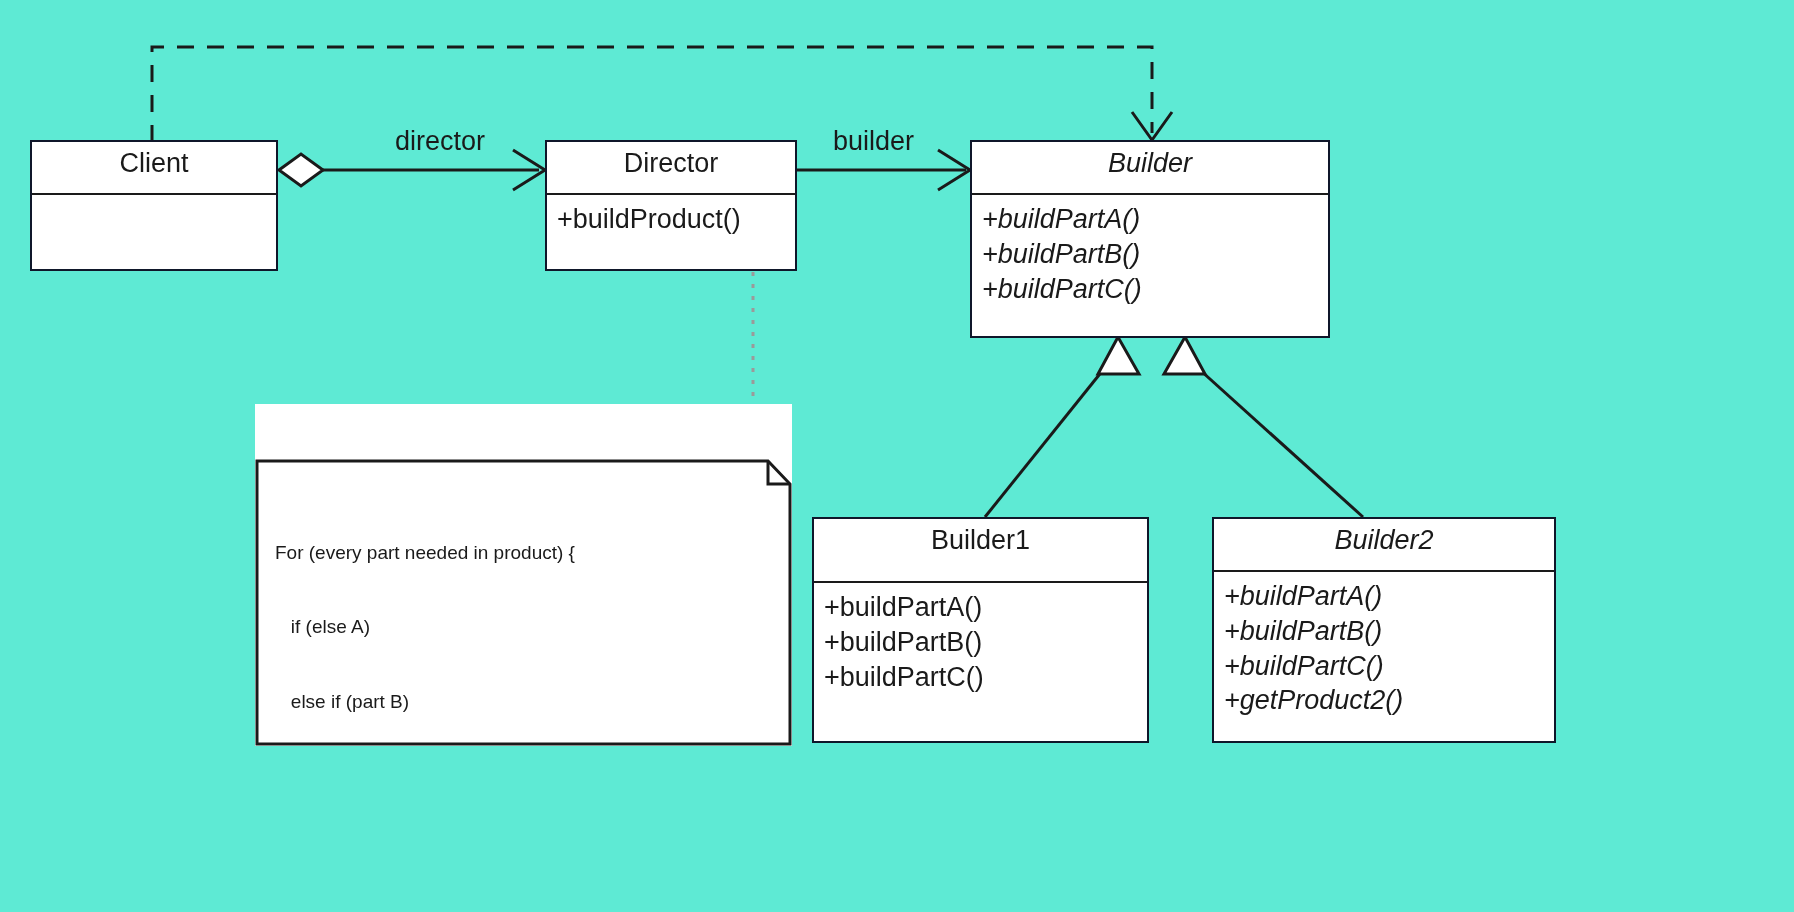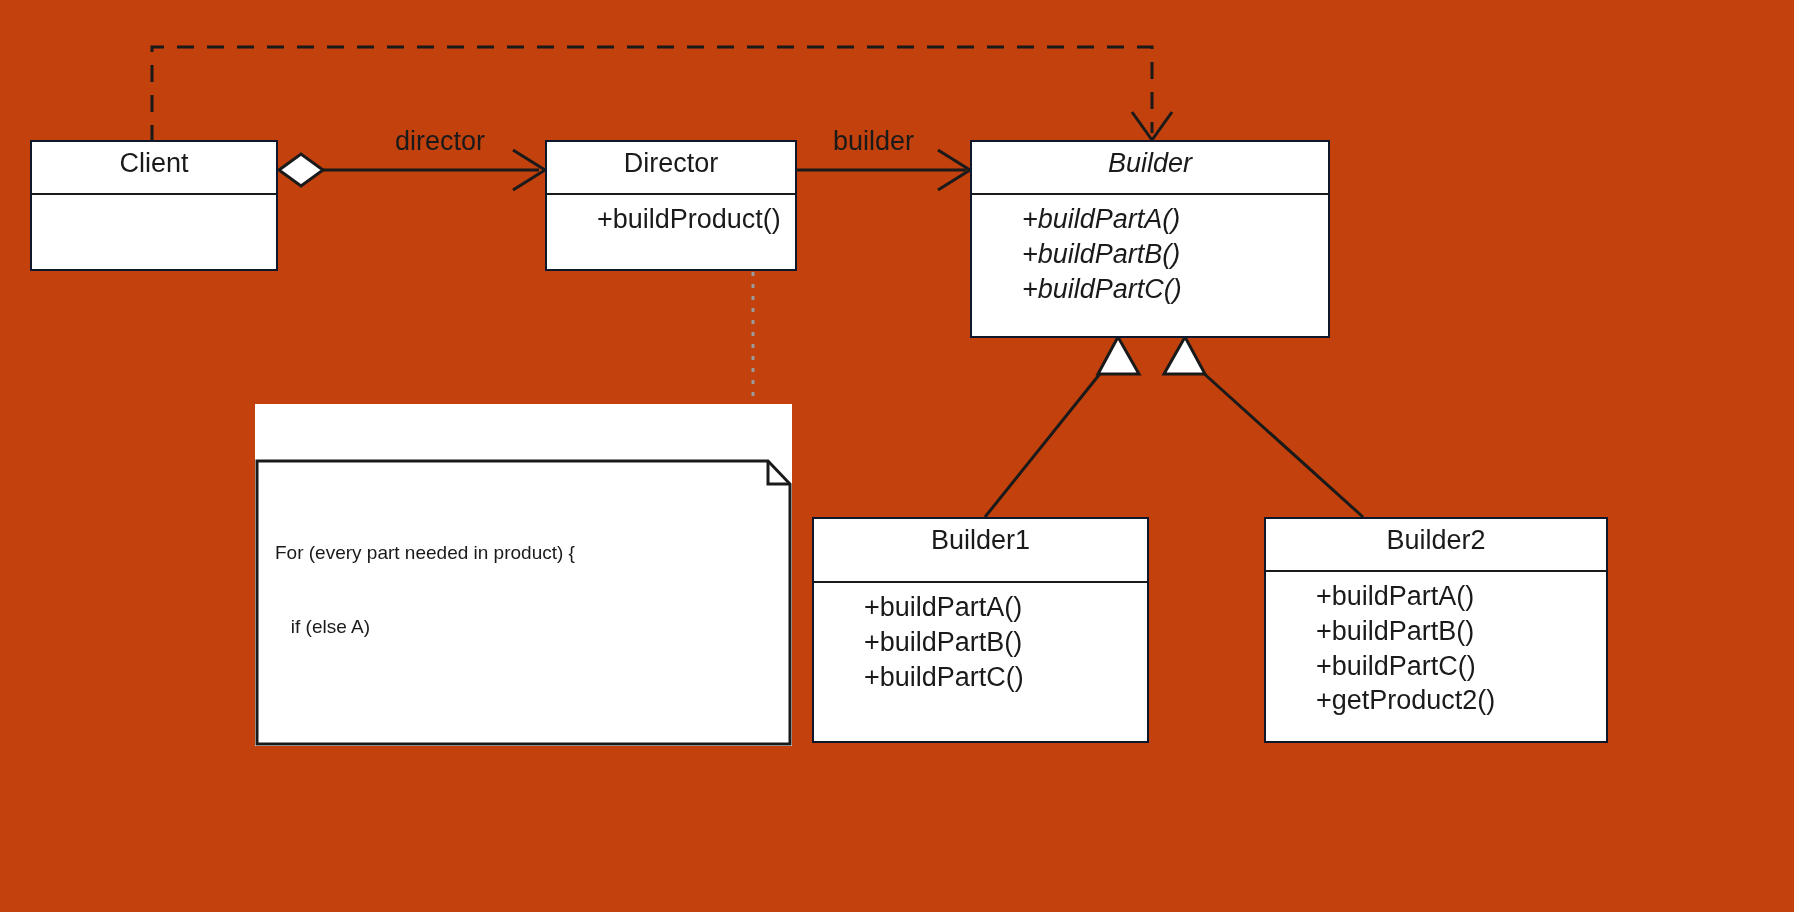--- a/index.html
+++ b/index.html
@@ -5,21 +5,21 @@
 <style>
   html, body {
     margin: 0;
     padding: 0;
     background: #ffffff;
   }
   #canvas {
     position: relative;
     width: 1794px;
     height: 912px;
-    background: #c2410c;
+    background: #5eead4;
     font-family: "Liberation Sans", sans-serif;
     overflow: hidden;
   }
   #edges {
     position: absolute;
     left: 0;
     top: 0;
     width: 1794px;
     height: 912px;
     pointer-events: none;
@@ -50,21 +50,20 @@
   .uml-members-cell {
     box-sizing: border-box;
     flex: 1 1 auto;
     padding: 7px 0 6px 10px;
     font-size: 27px;
     color: #1a1a1a;
   }
   .uml-member {
     line-height: 1.29;
     white-space: nowrap;
-    margin-left: 40px;
   }
   .uml-member.abstract {
     font-style: italic;
   }
 
   
   .uml-note {
     position: absolute;
     box-sizing: border-box;
     background: #ffffff;
@@ -161,37 +160,38 @@
   </div>
 
   <div class="uml-note" style="left:255px; top:404px; width:537px; height:342px;">
     <svg width="537" height="342" viewBox="0 0 537 342" style="position:absolute;left:0;top:0;" xmlns="http://www.w3.org/2000/svg">
       <path d="M 2 57 L 513 57 L 535 80 L 535 340 L 2 340 Z" fill="#ffffff" stroke="#1a1a1a" stroke-width="3" stroke-linejoin="miter"></path>
       <path d="M 513 57 L 513 80 L 535 80" fill="none" stroke="#1a1a1a" stroke-width="3" stroke-linejoin="miter"></path>
     </svg>
     <div class="uml-note-body" style="padding-top:72px;">
       <div class="uml-note-line">For (every part needed in product) {</div>
       <div class="uml-note-line">   if (else A)</div>
+      <div class="uml-note-line">   else if (part B)</div>
       
       
       
       
     </div>
   </div>
 
   <div class="uml-class" style="left:812px; top:517px; width:337px; height:226px;">
     <div class="uml-name-cell" style="height:64px;">Builder1</div>
     <div class="uml-members-cell">
       <div class="uml-member">+buildPartA()</div>
       <div class="uml-member">+buildPartB()</div>
       <div class="uml-member">+buildPartC()</div>
     </div>
   </div>
 
-  <div class="uml-class" style="left:1264px; top:517px; width:344px; height:226px;">
+  <div class="uml-class" style="left:1212px; top:517px; width:344px; height:226px;font-style:italic;">
     <div class="uml-name-cell" style="height:53px;">Builder2</div>
     <div class="uml-members-cell">
       <div class="uml-member">+buildPartA()</div>
       <div class="uml-member">+buildPartB()</div>
       <div class="uml-member">+buildPartC()</div>
       <div class="uml-member">+getProduct2()</div>
     </div>
   </div>
 
 </div>

